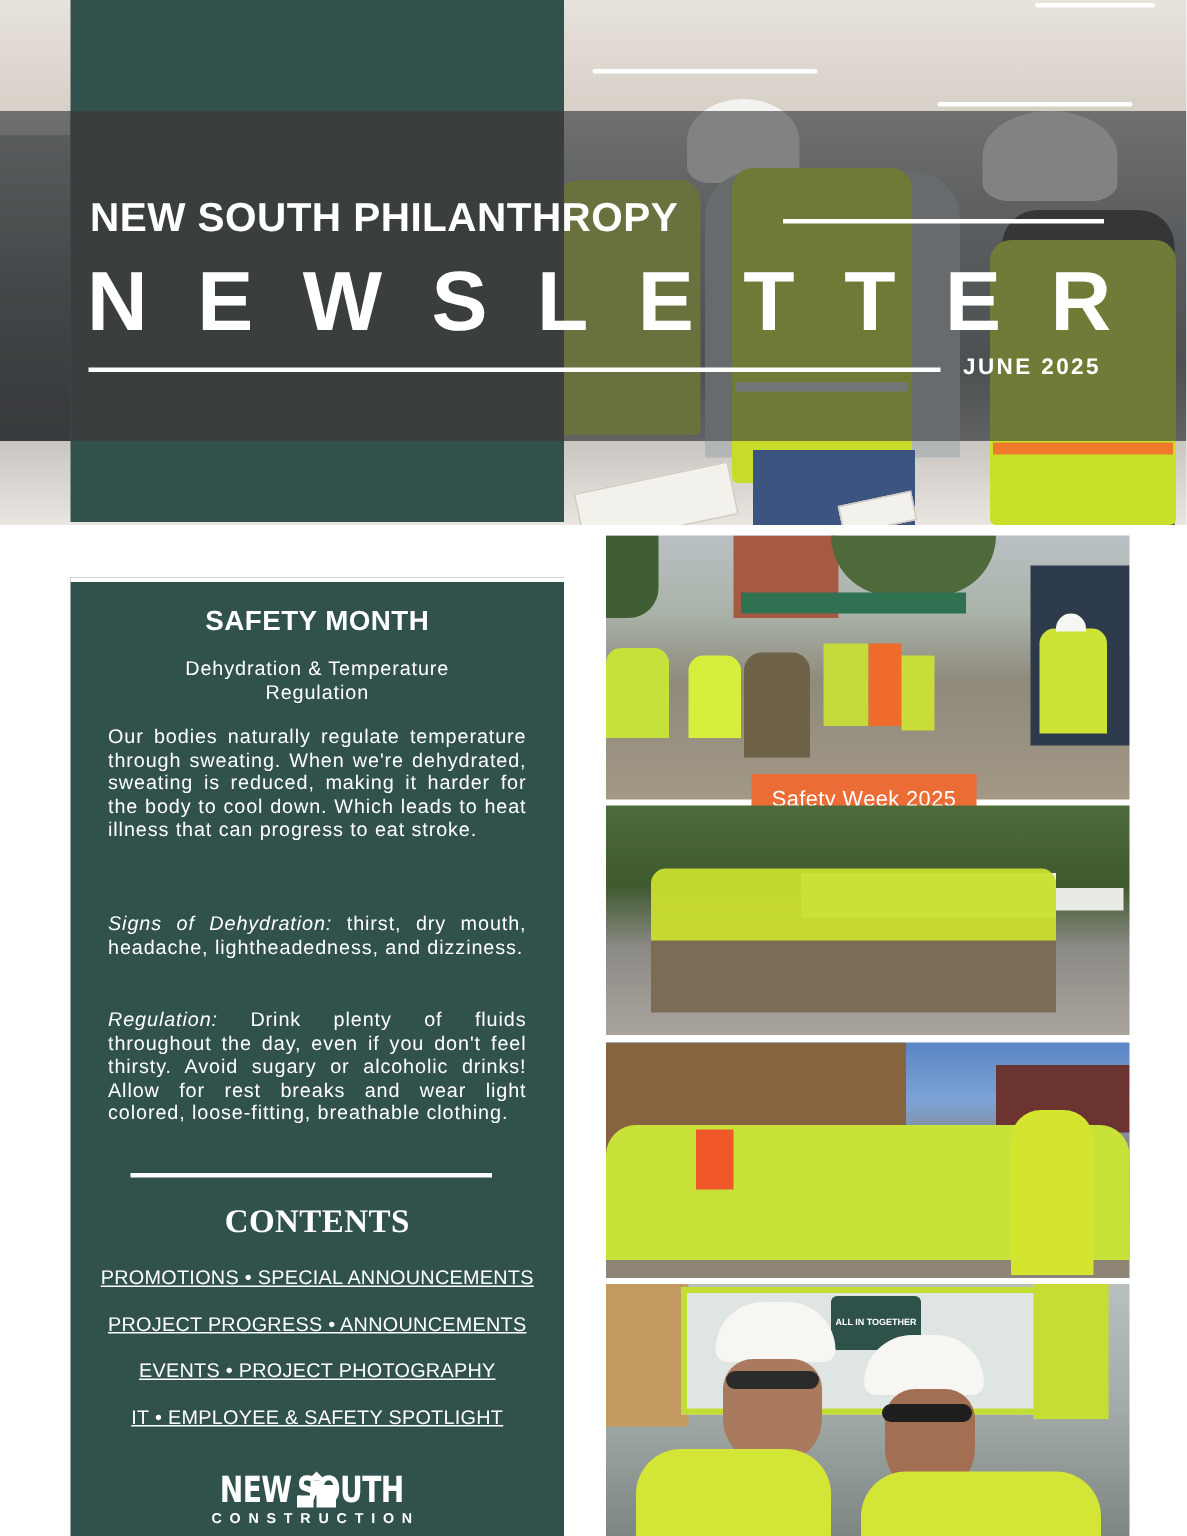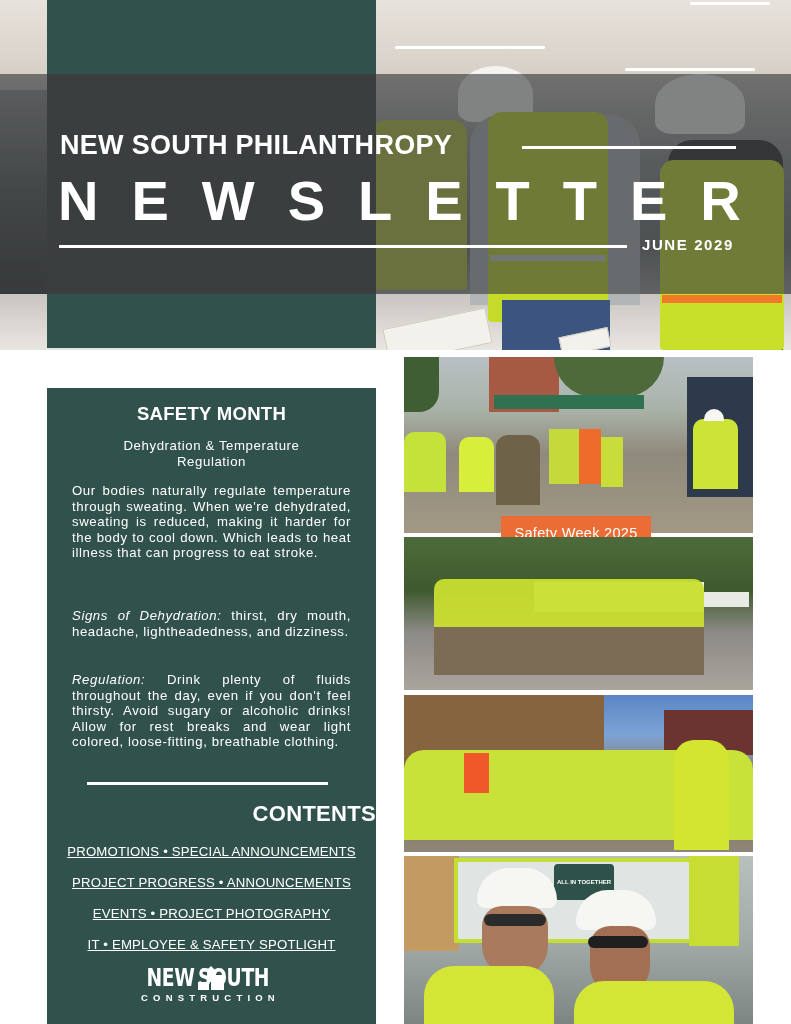--- a/index.html
+++ b/index.html
@@ -46,26 +46,26 @@
           font-weight: bold; font-size: 18.5px; letter-spacing: 0.3px; }
   .sb-subheading { position: absolute; left: 40px; top: 50px; width: 249px; text-align: center;
           font-size: 13.2px; line-height: 16px; letter-spacing: 0.6px; }
   .sb-body { position: absolute; left: 25px; width: 279px; text-align: justify; text-align-last: left;
           font-size: 13.2px; line-height: 15.5px; letter-spacing: 0.6px; }
   .sb-body em { font-style: italic; }
   .sb-p1 { top: 95px; }
   .sb-p2 { top: 220px; }
   .sb-p3 { top: 284px; }
   .sb-divider { position: absolute; left: 40px; top: 394px; width: 241px; height: 3px; background: #ffffff; }
-  .contents-heading { position: absolute; left: 0; top: 413px; width: 329px; text-align: right;
-          font-weight: bold; font-size: 22px; letter-spacing: 0.3px; }
+  .contents-heading { position: absolute; left: 0; top: 413px; width: 329px; text-align: center;
+          font-weight: bold; font-size: 22px; letter-spacing: 0.3px; font-family: Liberation Serif, serif; }
   .contents-list { position: absolute; left: 0; top: 455px; width: 329px; list-style: none; }
   .contents-list li { text-align: center; font-size: 13.2px; height: 31px; line-height: 18px;
           letter-spacing: 0.2px; white-space: nowrap; text-decoration: underline; }
-  .logo { position: absolute; left: 89px; top: 572px; width: 150px; height: 48px; }
+  .logo { position: absolute; left: 89px; top: 587px; width: 150px; height: 48px; }
   .logo-top { position: absolute; left: 0; top: 0; width: 150px; height: 30px; display: flex; align-items: flex-end; justify-content: center; }
   .logo-word { font-family: "DejaVu Sans", sans-serif; font-weight: bold; font-size: 24px; line-height: 24px;
           transform: scaleX(0.78); letter-spacing: -0.5px; }
   .logo-word.new { transform-origin: right bottom; }
   .logo-word.south { transform-origin: left bottom; }
   .logo-mark { position: relative; width: 30px; height: 24px; margin: 0 2px; }
   .logo-mark .blk-l { position: absolute; left: 2px; bottom: 0; width: 11px; height: 8px; background: #fff; }
   .logo-mark .blk-r { position: absolute; left: 15px; bottom: 0; width: 13px; height: 15px; background: #fff; }
   .logo-mark .house { position: absolute; left: 9px; top: 0; width: 0; height: 0;
           border-left: 6px solid transparent; border-right: 6px solid transparent; border-bottom: 6px solid #fff; }
@@ -118,21 +118,21 @@
   <div class="overlay-band"></div>
 </div>
 
 <div class="green-col-top"></div>
 <div class="overlay-band-green"></div>
 
 <div class="title-small">NEW SOUTH PHILANTHROPY</div>
 <div class="title-line-right"></div>
 <div class="title-big">NEWSLETTER</div>
 <div class="title-line-left"></div>
-<div class="issue-date">JUNE 2029</div>
+<div class="issue-date">JUNE 2025</div>
 
 <div class="sidebar">
   <div class="sb-heading">SAFETY MONTH</div>
   <div class="sb-subheading">Dehydration &amp; Temperature Regulation</div>
   <p class="sb-body sb-p1">Our bodies naturally regulate temperature through sweating. When we're dehydrated, sweating is reduced, making it harder for the body to cool down. Which leads to heat illness that can progress to eat stroke.</p>
   <p class="sb-body sb-p2"><em>Signs of Dehydration:</em><span> thirst, dry mouth, headache, lightheadedness, and dizziness.</span></p>
   <p class="sb-body sb-p3"><em>Regulation:</em><span> Drink plenty of fluids throughout the day, even if you don't feel thirsty. Avoid sugary or alcoholic drinks! Allow for rest breaks and wear light colored, loose-fitting, breathable clothing.</span></p>
   <div class="sb-divider"></div>
   <div class="contents-heading">CONTENTS</div>
   <ul class="contents-list">

